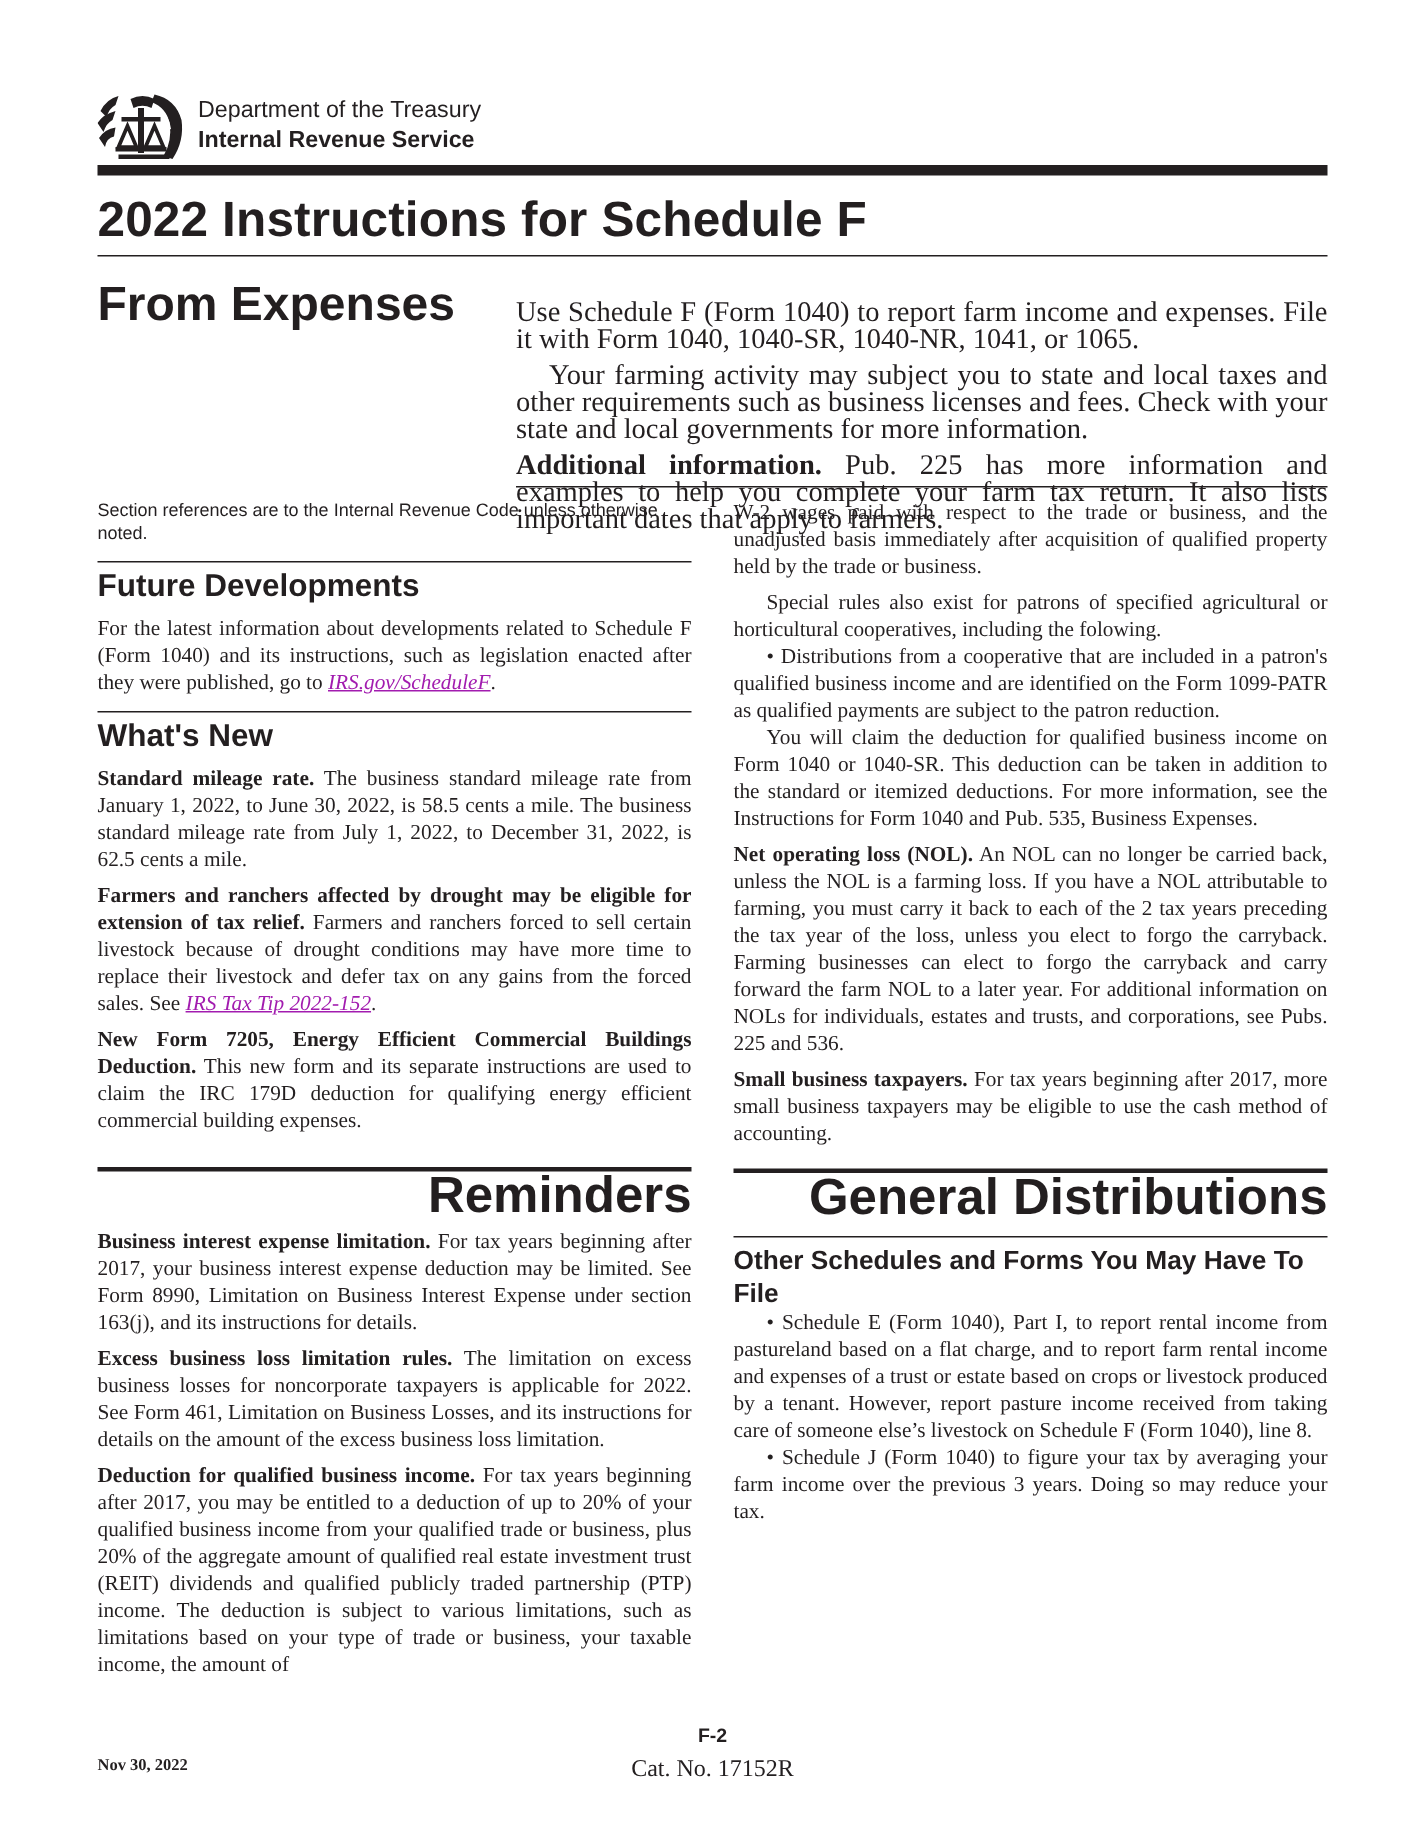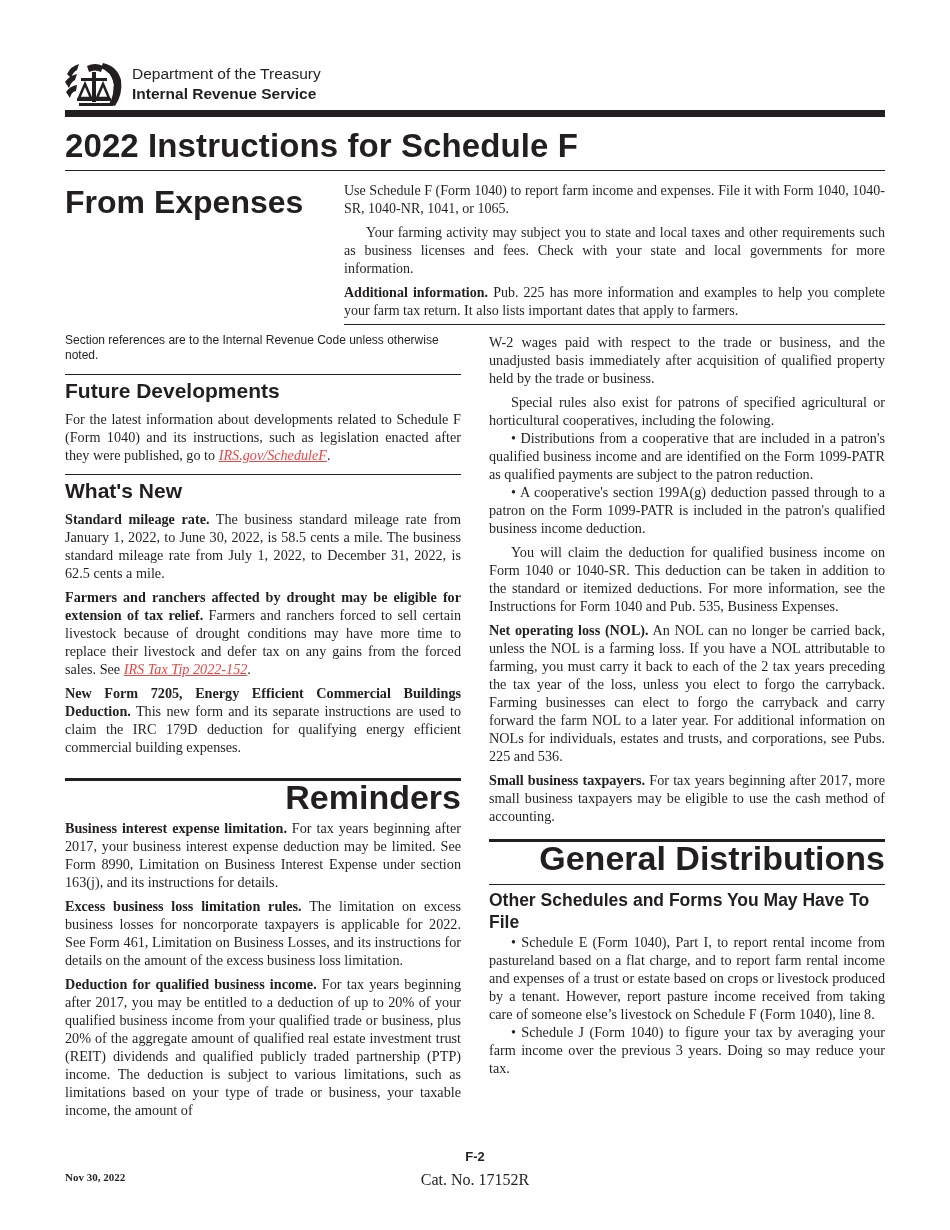--- a/index.html
+++ b/index.html
@@ -12,41 +12,41 @@
   .agency { position: absolute; left: 0; top: 60px; height: 48px; width: 820px; }
   .logo { position: absolute; left: 0; top: 0; width: 58px; height: 48px; }
   .agency-text { position: absolute; left: 67px; top: 4px; font-size: 15.5px; line-height: 20px; }
   .agency-text .dept { font-weight: normal; }
   .agency-text .irs { font-weight: bold; }
   .thick-rule { position: absolute; left: 0; top: 110px; width: 820px; height: 7px; background: #231f20; }
   .main-title { position: absolute; left: 0; top: 124px; font-size: 33px; font-weight: bold; line-height: 44px; letter-spacing: 0.1px; }
   .thin-rule-1 { position: absolute; left: 0; top: 170px; width: 820px; height: 1px; background: #231f20; }
 
   .subtitle { position: absolute; left: 0; top: 184px; font-size: 32px; font-weight: bold; line-height: 37px; }
-  .intro { position: absolute; left: 279px; top: 182px; width: 541px; font-size: 14px; line-height: 18px; text-align: justify; }
+  .intro { position: absolute; left: 279px; top: 200px; width: 541px; font-size: 19px; line-height: 18px; text-align: justify; }
   .intro p { margin: 0 0 6px 0; }
   .intro p.indent { text-indent: 22px; }
   .thin-rule-2 { position: absolute; left: 279px; top: 324px; width: 541px; height: 1px; background: #231f20; }
 
   
   .col { position: absolute; top: 333px; width: 396px; font-size: 14.2px; line-height: 18px; }
   .col-left { left: 0; }
   .col-right { left: 424px; }
   .col p { margin: 0 0 6px 0; text-align: justify; }
   .col p.indent { text-indent: 22px; }
   .col p.bullet { text-indent: 22px; margin-bottom: 0; }
   .col p.tight { margin-bottom: 0; }
   .note { font-size: 12px; line-height: 14.5px; margin: 0 0 12px 0 !important; text-align: left !important; }
   .h2-rule { height: 1px; background: #231f20; margin: 0; }
   .h2-rule.thick { height: 3px; }
   .h2 { font-size: 21px; font-weight: bold; line-height: 26px; margin: 3px 0 6px 0; }
   .h1 { font-size: 34px; font-weight: bold; line-height: 32px; margin: 0 0 10px 0; text-align: right; }
   .h3 { font-size: 17.5px; font-weight: bold; line-height: 22px; margin: 4px 0 0 0; }
   .b { font-weight: bold; }
-  a.link { color: #ef4444; font-style: italic; text-decoration: underline; }
+  a.link { color: #a21caf; font-style: italic; text-decoration: underline; }
   .left-text { text-align: left; }
 
   
   .page-no { position: absolute; left: 0; width: 820px; top: 1149px; text-align: center; font-size: 13px; font-weight: bold; }
   .date { position: absolute; left: 0; top: 1171px; font-size: 11px; font-weight: bold; }
   .cat { position: absolute; left: 0; width: 820px; top: 1171px; text-align: center; font-size: 16px; }
 </style>
 </head>
 <body>
 
@@ -109,21 +109,20 @@
     <div class="h1 sans" style="margin-bottom:6px">Reminders</div>
     <p><span class="b">Business interest expense limitation.</span><span>  For tax years beginning after 2017, your business interest expense deduction may be limited. See Form 8990, Limitation on Business Interest Expense under section 163(j), and its instructions for details.</span></p>
     <p><span class="b">Excess business loss limitation rules.</span><span> The limitation on excess business losses for noncorporate taxpayers is applicable for 2022. See Form 461, Limitation on Business Losses, and its instructions for details on the amount of the excess business loss limitation.</span></p>
     <p><span class="b">Deduction for qualified business income.</span><span> For tax years beginning after 2017, you may be entitled to a deduction of up to 20% of your qualified business income from your qualified trade or business, plus 20% of the aggregate amount of qualified real estate investment trust (REIT) dividends and qualified publicly traded partnership (PTP) income. The deduction is subject to various limitations, such as limitations based on your type of trade or business, your taxable income, the amount of</span></p>
   </div>
 
   <div class="col col-right serif">
     <p>W-2 wages paid with respect to the trade or business, and the unadjusted basis immediately after acquisition of qualified property held by the trade or business.</p>
     <p class="indent tight">Special rules also exist for patrons of specified agricultural or horticultural cooperatives, including the folowing.</p>
     <p class="bullet">• <span>Distributions from a cooperative that are included in a patron's qualified business income and are identified on the Form 1099-PATR as qualified payments are subject to the patron reduction.</span></p>
-    <p class="bullet" style="margin-bottom:6px">• <span>A cooperative's section 199A(g) deduction passed through to a patron on the Form 1099-PATR is included in the patron's qualified business income deduction.</span></p>
     <p class="indent">You will claim the deduction for qualified business income on Form 1040 or 1040-SR. This deduction can be taken in addition to the standard or itemized deductions. For more information, see the Instructions for Form 1040 and Pub. 535, Business Expenses.</p>
     <p><span class="b">Net operating loss (NOL).</span><span>  An NOL can no longer be carried back, unless the NOL is a farming loss. If you have a NOL attributable to farming, you must carry it back to each of the 2 tax years preceding the tax year of the loss, unless you elect to forgo the carryback. Farming businesses can elect to forgo the carryback and carry forward the farm NOL to a later year. For additional information on NOLs for individuals, estates and trusts, and corporations, see Pubs. 225 and 536.</span></p>
     <p><span class="b">Small business taxpayers.</span><span>  For tax years beginning after 2017, more small business taxpayers may be eligible to use the cash method of accounting.</span></p>
 
     <div class="h2-rule thick" style="margin-top:14px"></div>
     <div class="h1 sans">General Distributions</div>
     <div class="h2-rule"></div>
     <div class="h3 sans">Other Schedules and Forms You May Have To File</div>
     <p class="bullet left-text">• <span>Schedule E (Form 1040), Part I, to report rental income from pastureland based on a flat charge, and to report farm rental income and expenses of a trust or estate based on crops or livestock produced by a tenant. However, report pasture income received from taking care of someone else’s livestock on Schedule F (Form 1040), line 8.</span></p>
     <p class="bullet left-text">• <span>Schedule J (Form 1040) to figure your tax by averaging your farm income over the previous 3 years. Doing so may reduce your tax.</span></p>

